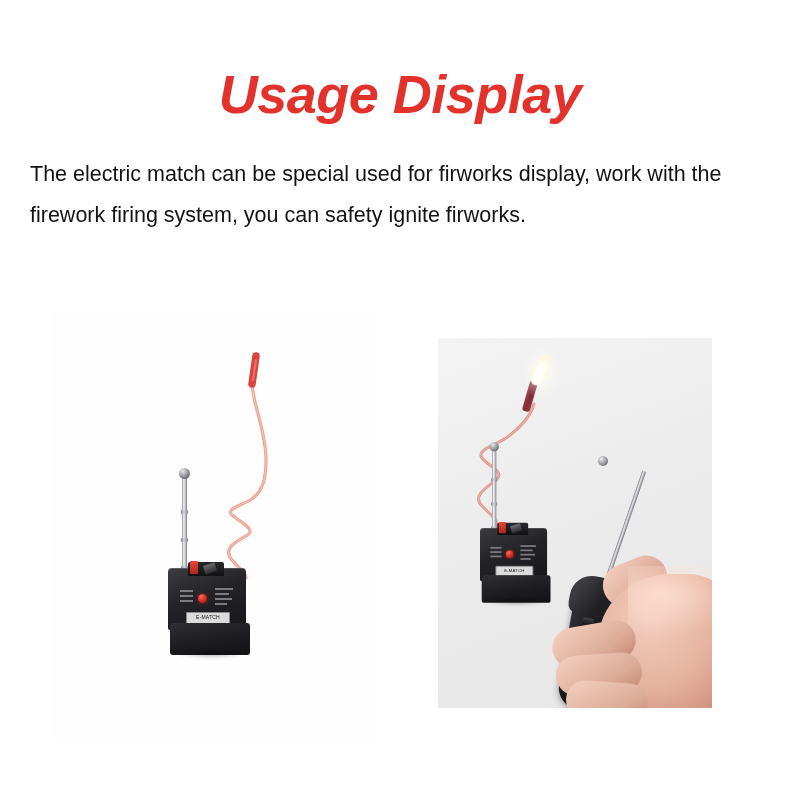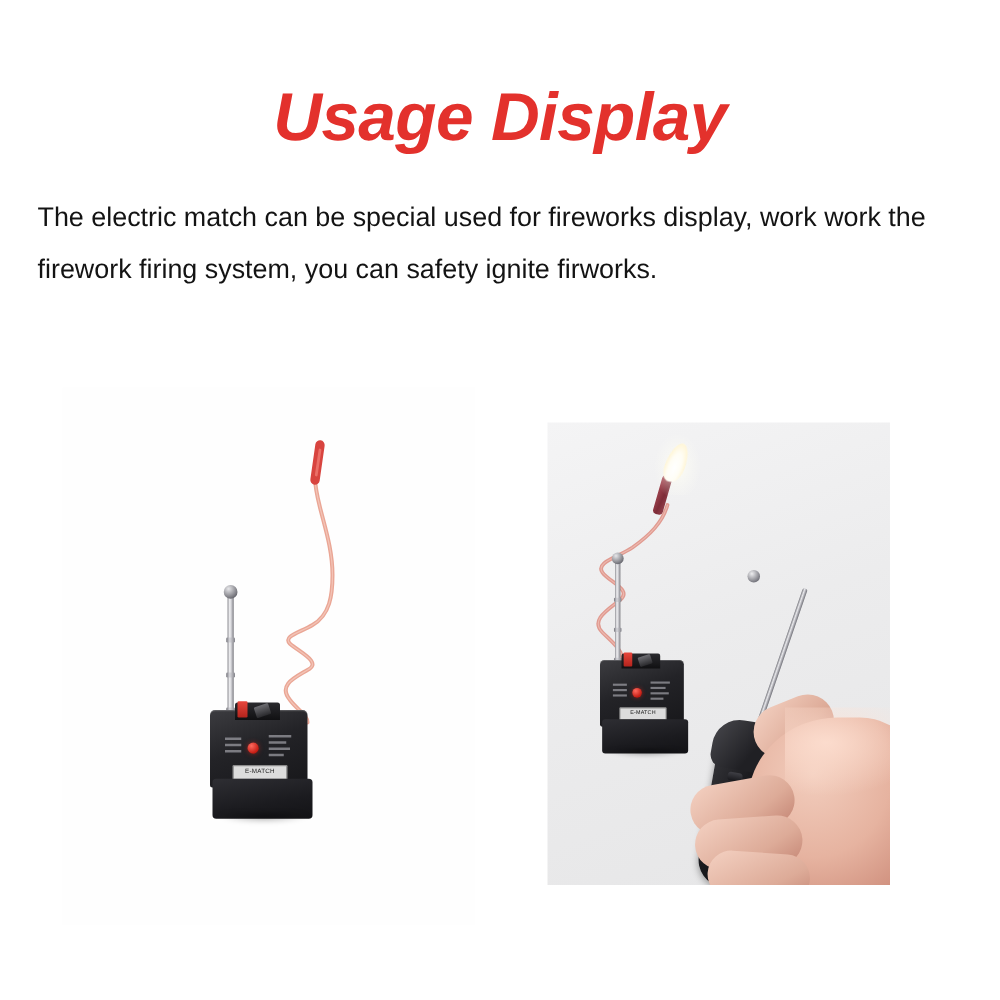--- a/index.html
+++ b/index.html
@@ -271,21 +271,21 @@
     position:absolute; left:52px; top:-80px;
     width:10px; height:10px; border-radius:50%;
     background: radial-gradient(circle at 35% 30%, #eeeef0, #6e6e76 78%);
   }
 </style>
 </head>
 <body>
 
 <div id="header-block">
   <h1 id="page-title">Usage Display</h1>
-  <p id="intro-paragraph">The electric match can be special used for fireworks display, work work the firework firing system, you can safety ignite firworks.</p>
+  <p id="intro-paragraph">The electric match can be special used for firworks display, work with the firework firing system, you can safety ignite firworks.</p>
 </div>
 
 <div id="photo-area">
 
   <div id="photo-left">
 
     <svg class="wire-svg" width="330" height="430">
       <path d="M196 268 C 196 262, 188 258, 182 250
                C 172 238, 186 232, 196 226
                C 208 220, 190 212, 182 205

